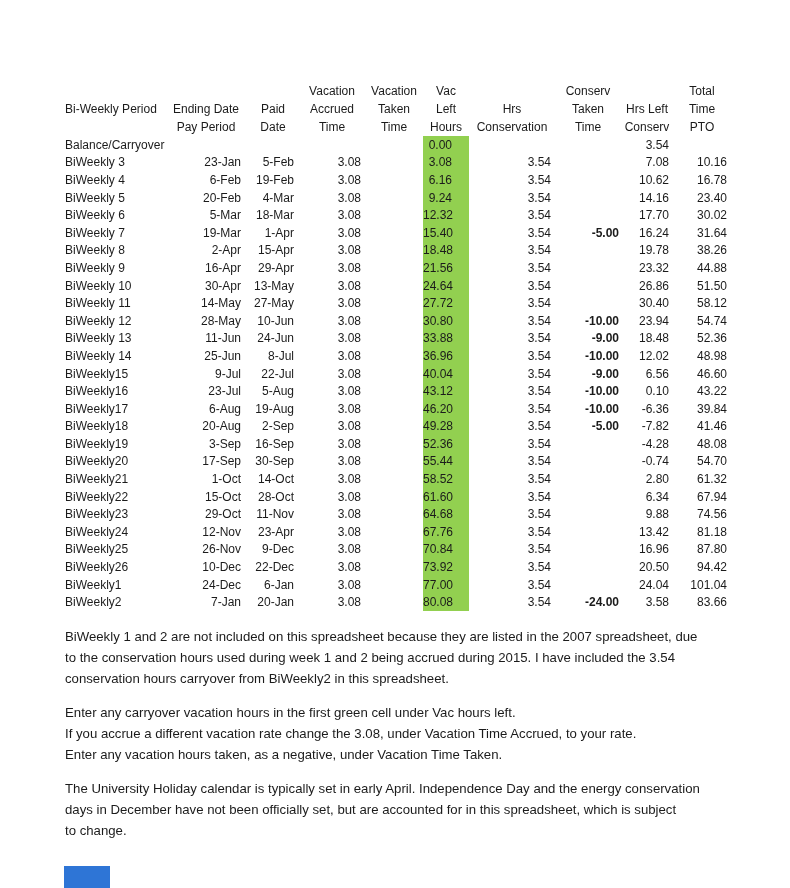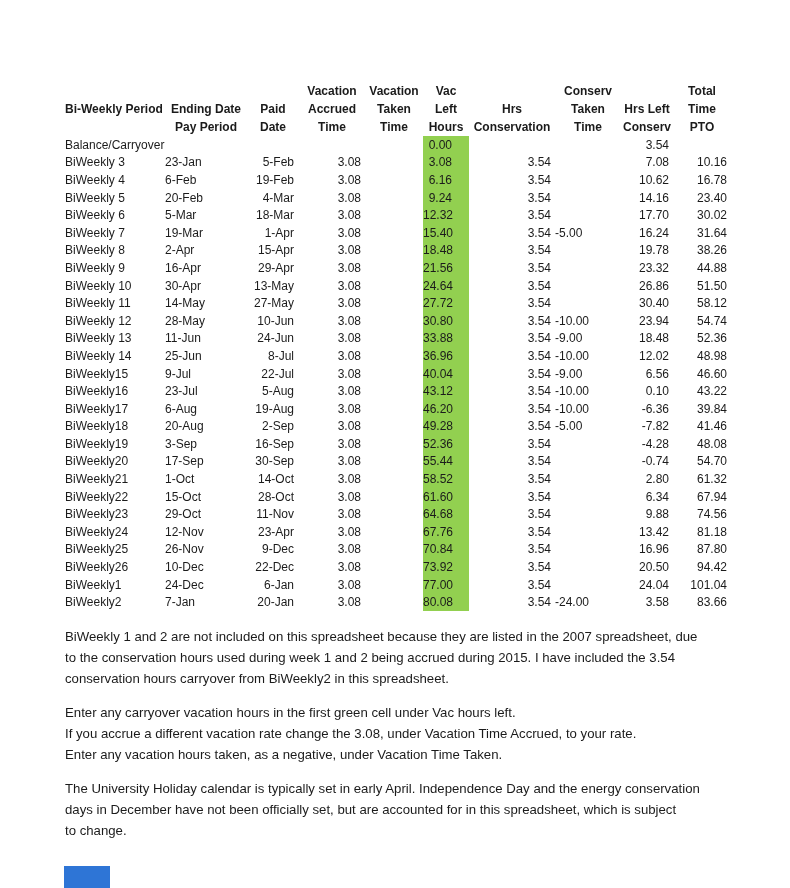--- a/index.html
+++ b/index.html
@@ -26,32 +26,32 @@
   }
   .sheet-table th, .sheet-table td {
     padding: 0;
     vertical-align: middle;
     white-space: nowrap;
     overflow: visible;
   }
   thead tr { height: 18px; }
   tbody tr { height: 17.6px; }
   thead th {
-    font-weight: 700;
+    font-weight: 400;
     text-align: center;
   }
   thead th.left { text-align: left; }
   tbody td.c0 { text-align: left; }
-  tbody td.c1 { padding-right: 6px; }
+  tbody td.c1 { text-align: right; padding-right: 6px; }
   tbody td.c2 { text-align: right; padding-right: 5px; margin-left: 7px; }
   tbody td.c3 { text-align: right; padding-right: 4px; }
   tbody td.c4 { text-align: right; padding-right: 4px; }
   tbody td.c5 { text-align: right; padding-right: 17px; background: var(--green, #92d050); }
   tbody td.c6 { text-align: right; padding-right: 4px; }
-  tbody td.c7 { padding-right: 2px; }
+  tbody td.c7 { text-align: right; padding-right: 2px; font-weight: bold; }
   tbody td.c8 { text-align: right; padding-right: 4px; }
   tbody td.c9 { text-align: right; padding-right: 4px; }
   .notes {
     position: absolute;
     left: 65px;
     top: 626px;
     width: 680px;
     font-size: 13.2px;
     line-height: 21px;
   }

